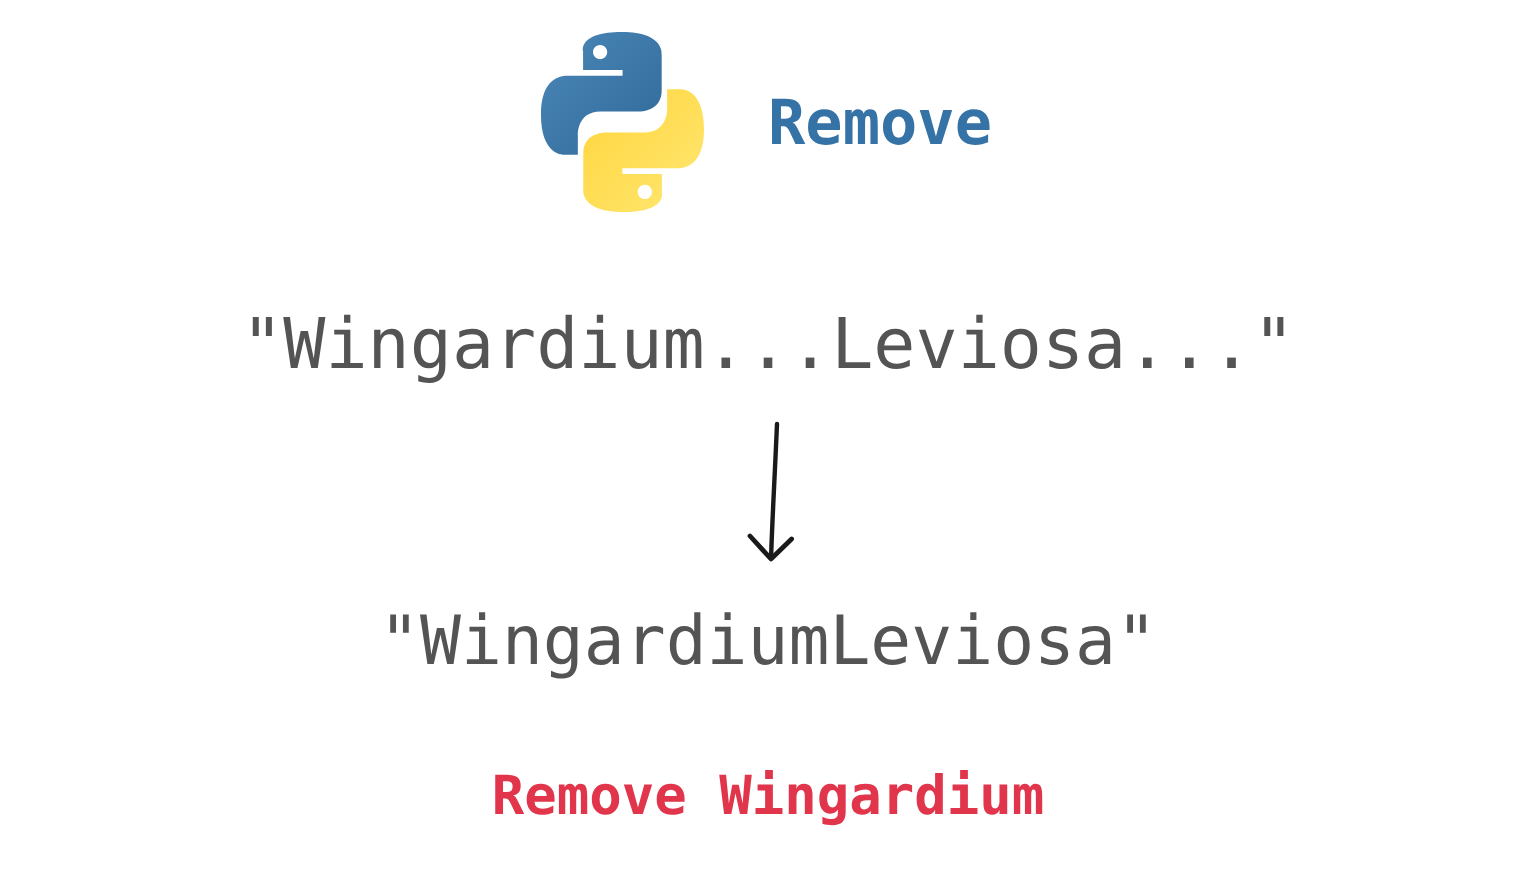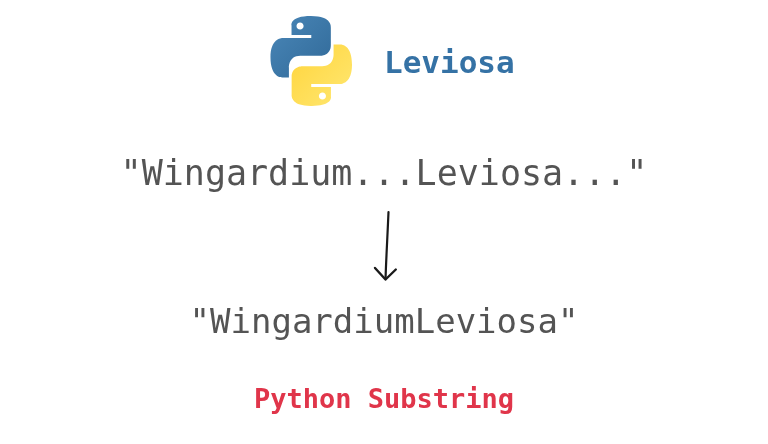--- a/index.html
+++ b/index.html
@@ -76,27 +76,27 @@
       </linearGradient>
       <linearGradient id="pyYellow" x1="0" y1="0" x2="1" y2="1">
         <stop offset="0" stop-color="#ffd43b"></stop>
         <stop offset="1" stop-color="#ffe873"></stop>
       </linearGradient>
     </defs>
     <path fill="url(#pyBlue)" d="M54.919 0.001C28.569 0.011 31.199 11.428 31.199 11.428l0.029 11.827h24.115v3.552H21.64s-16.171-1.834-16.171 23.662c0 25.495 14.114 24.592 14.114 24.592h8.424V62.735s-0.454-14.114 13.889-14.114h23.915s13.442 0.217 13.442-12.991V13.79S81.293 0.001 54.919 0.001zM41.623 7.954c2.399 0 4.339 1.939 4.339 4.339 0 2.399-1.94 4.339-4.339 4.339-2.4 0-4.339-1.94-4.339-4.339 0-2.4 1.939-4.339 4.339-4.339z"></path>
     <path fill="url(#pyYellow)" d="M55.682 110.001c26.35-0.01 23.72-11.428 23.72-11.428l-0.03-11.827H55.258v-3.552h33.693s16.171 1.834 16.171-23.662c0-25.495-14.114-24.592-14.114-24.592h-8.424v12.326s0.454 14.114-13.889 14.114H44.781s-13.442-0.217-13.442 12.991v21.84s-2.041 13.79 23.343 13.79zM68.978 102.048c-2.399 0-4.339-1.939-4.339-4.339 0-2.399 1.94-4.339 4.339-4.339 2.4 0 4.339 1.94 4.339 4.339 0 2.4-1.939 4.339-4.339 4.339z"></path>
   </svg>
 
-  <div class="python-label">Leviosa</div>
+  <div class="python-label">Remove</div>
 
 
   <div class="string-line input-string">"Wingardium...Leviosa..."</div>
 
   <svg class="arrow" viewBox="0 0 34 82" xmlns="http://www.w3.org/2000/svg" aria-hidden="true">
     <path d="M20.5,6 C19.5,30 18.2,52 17.6,71" fill="none" stroke="#1a1a1a" stroke-width="2.2" stroke-linecap="round"></path>
     <path d="M7,62 L17.5,73.5 L27.8,63.5" fill="none" stroke="#1a1a1a" stroke-width="2.4" stroke-linecap="round" stroke-linejoin="round"></path>
   </svg>
 
   <div class="string-line output-string">"WingardiumLeviosa"</div>
 
-  <div class="caption">Python Substring</div>
+  <div class="caption">Remove Wingardium</div>
 
 </div>
 
 </body></html>

